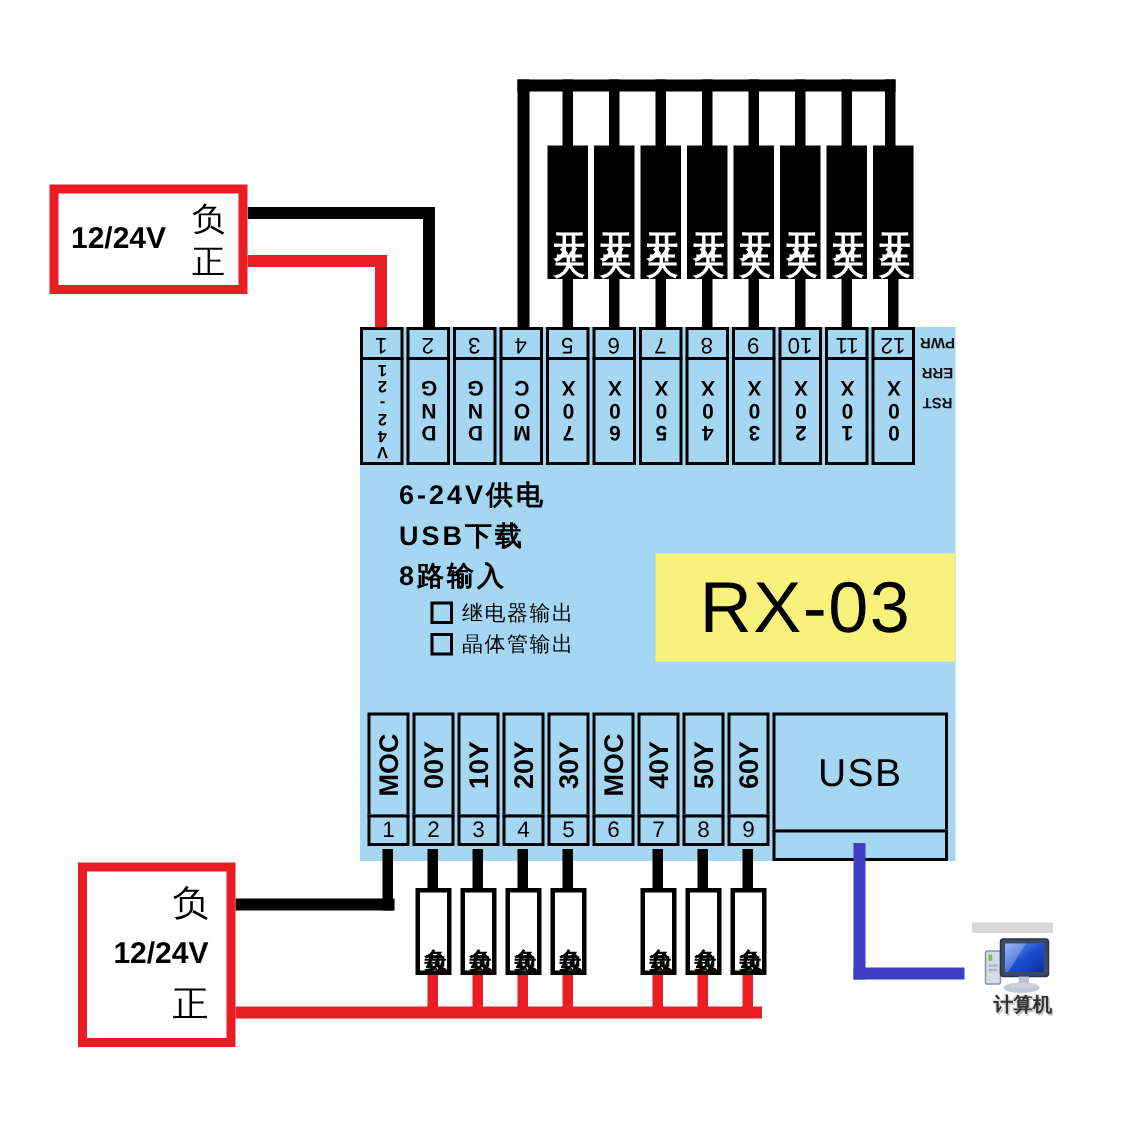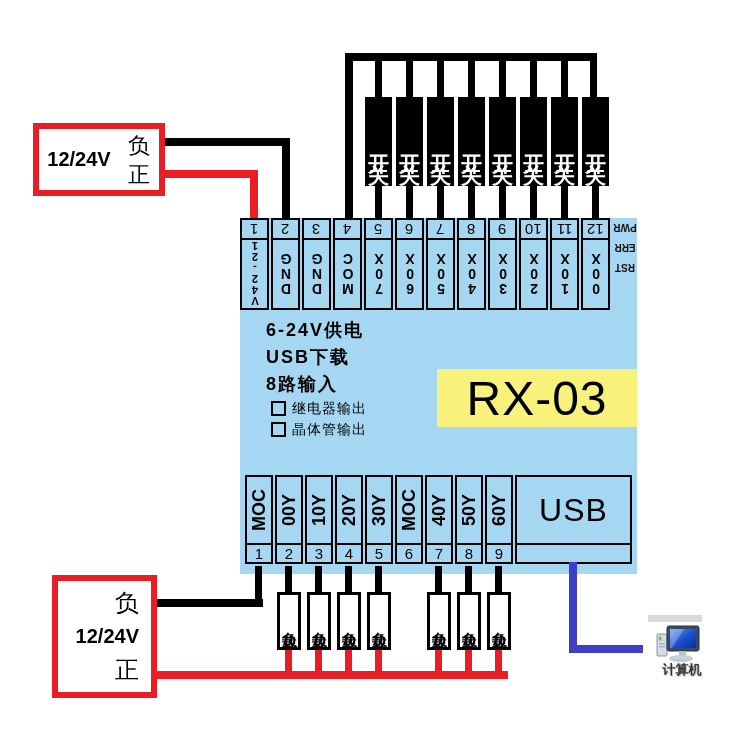--- a/index.html
+++ b/index.html
@@ -48,34 +48,34 @@
       font-size:14px;font-weight:700;letter-spacing:-1px;white-space:nowrap}
   .vt.long{font-size:11px;letter-spacing:-1px}
 
   .leds{position:absolute;left:373px;top:0;width:24px;height:90px}
   .leds span{position:absolute;left:0;width:100%;text-align:center;transform:rotate(180deg);
              font-size:10px;font-weight:700;color:#111}
   .led1{top:4px}.led2{top:24px}.led3{top:44px}
 
   .info{position:absolute;left:26px;top:99px}
   .info .ln{font-size:18px;font-weight:700;line-height:27px;letter-spacing:2px}
-  .cbrow{display:flex;align-items:center;font-size:14px;line-height:21px;letter-spacing:1px;margin-left:5px}
+  .cbrow{display:flex;align-items:center;font-size:14px;line-height:21px;letter-spacing:1px;margin-left:21px}
   .cb{width:11px;height:11px;border:2px solid #000;margin-right:6px;flex:none}
 
-  .model{position:absolute;left:197px;top:151px;width:200px;height:58px;
+  .model{position:absolute;left:197px;top:151px;width:200px;height:72px;
          background:var(--c-panel_yellow,#f8f17c);display:flex;align-items:center;justify-content:center;
          font-size:48px;letter-spacing:1px}
 
   .bblock{position:absolute;left:5px;top:257px;display:flex;gap:2px}
   .bcol{width:28px}
   .blbl{height:70px}
   .bnum{height:21px;margin-top:-2px;font-size:15px}
   .vb{writing-mode:vertical-rl;transform:rotate(180deg);font-size:18px;font-weight:700;white-space:nowrap}
   .usbcol{width:117px}
-  .usbbox{height:70px;font-size:32px;letter-spacing:1px}
+  .usbbox{height:80px;font-size:26px;letter-spacing:1px}
 
   
   .pc{position:absolute;left:646px;top:612px;width:72px;height:78px}
   .pc .bar{position:absolute;left:2px;top:3px;width:54px;height:7px;background:#d9d9d9}
   .pc svg{position:absolute;left:9px;top:13px}
   .pc .cap{position:absolute;top:49px;left:0;width:100%;text-align:center;font-size:13px;font-weight:700;
            color:#333;text-shadow:1px 1px 0 #c8c8c8,-1px -1px 0 #e2e2e2}
 </style>
 </head>
 <body>

